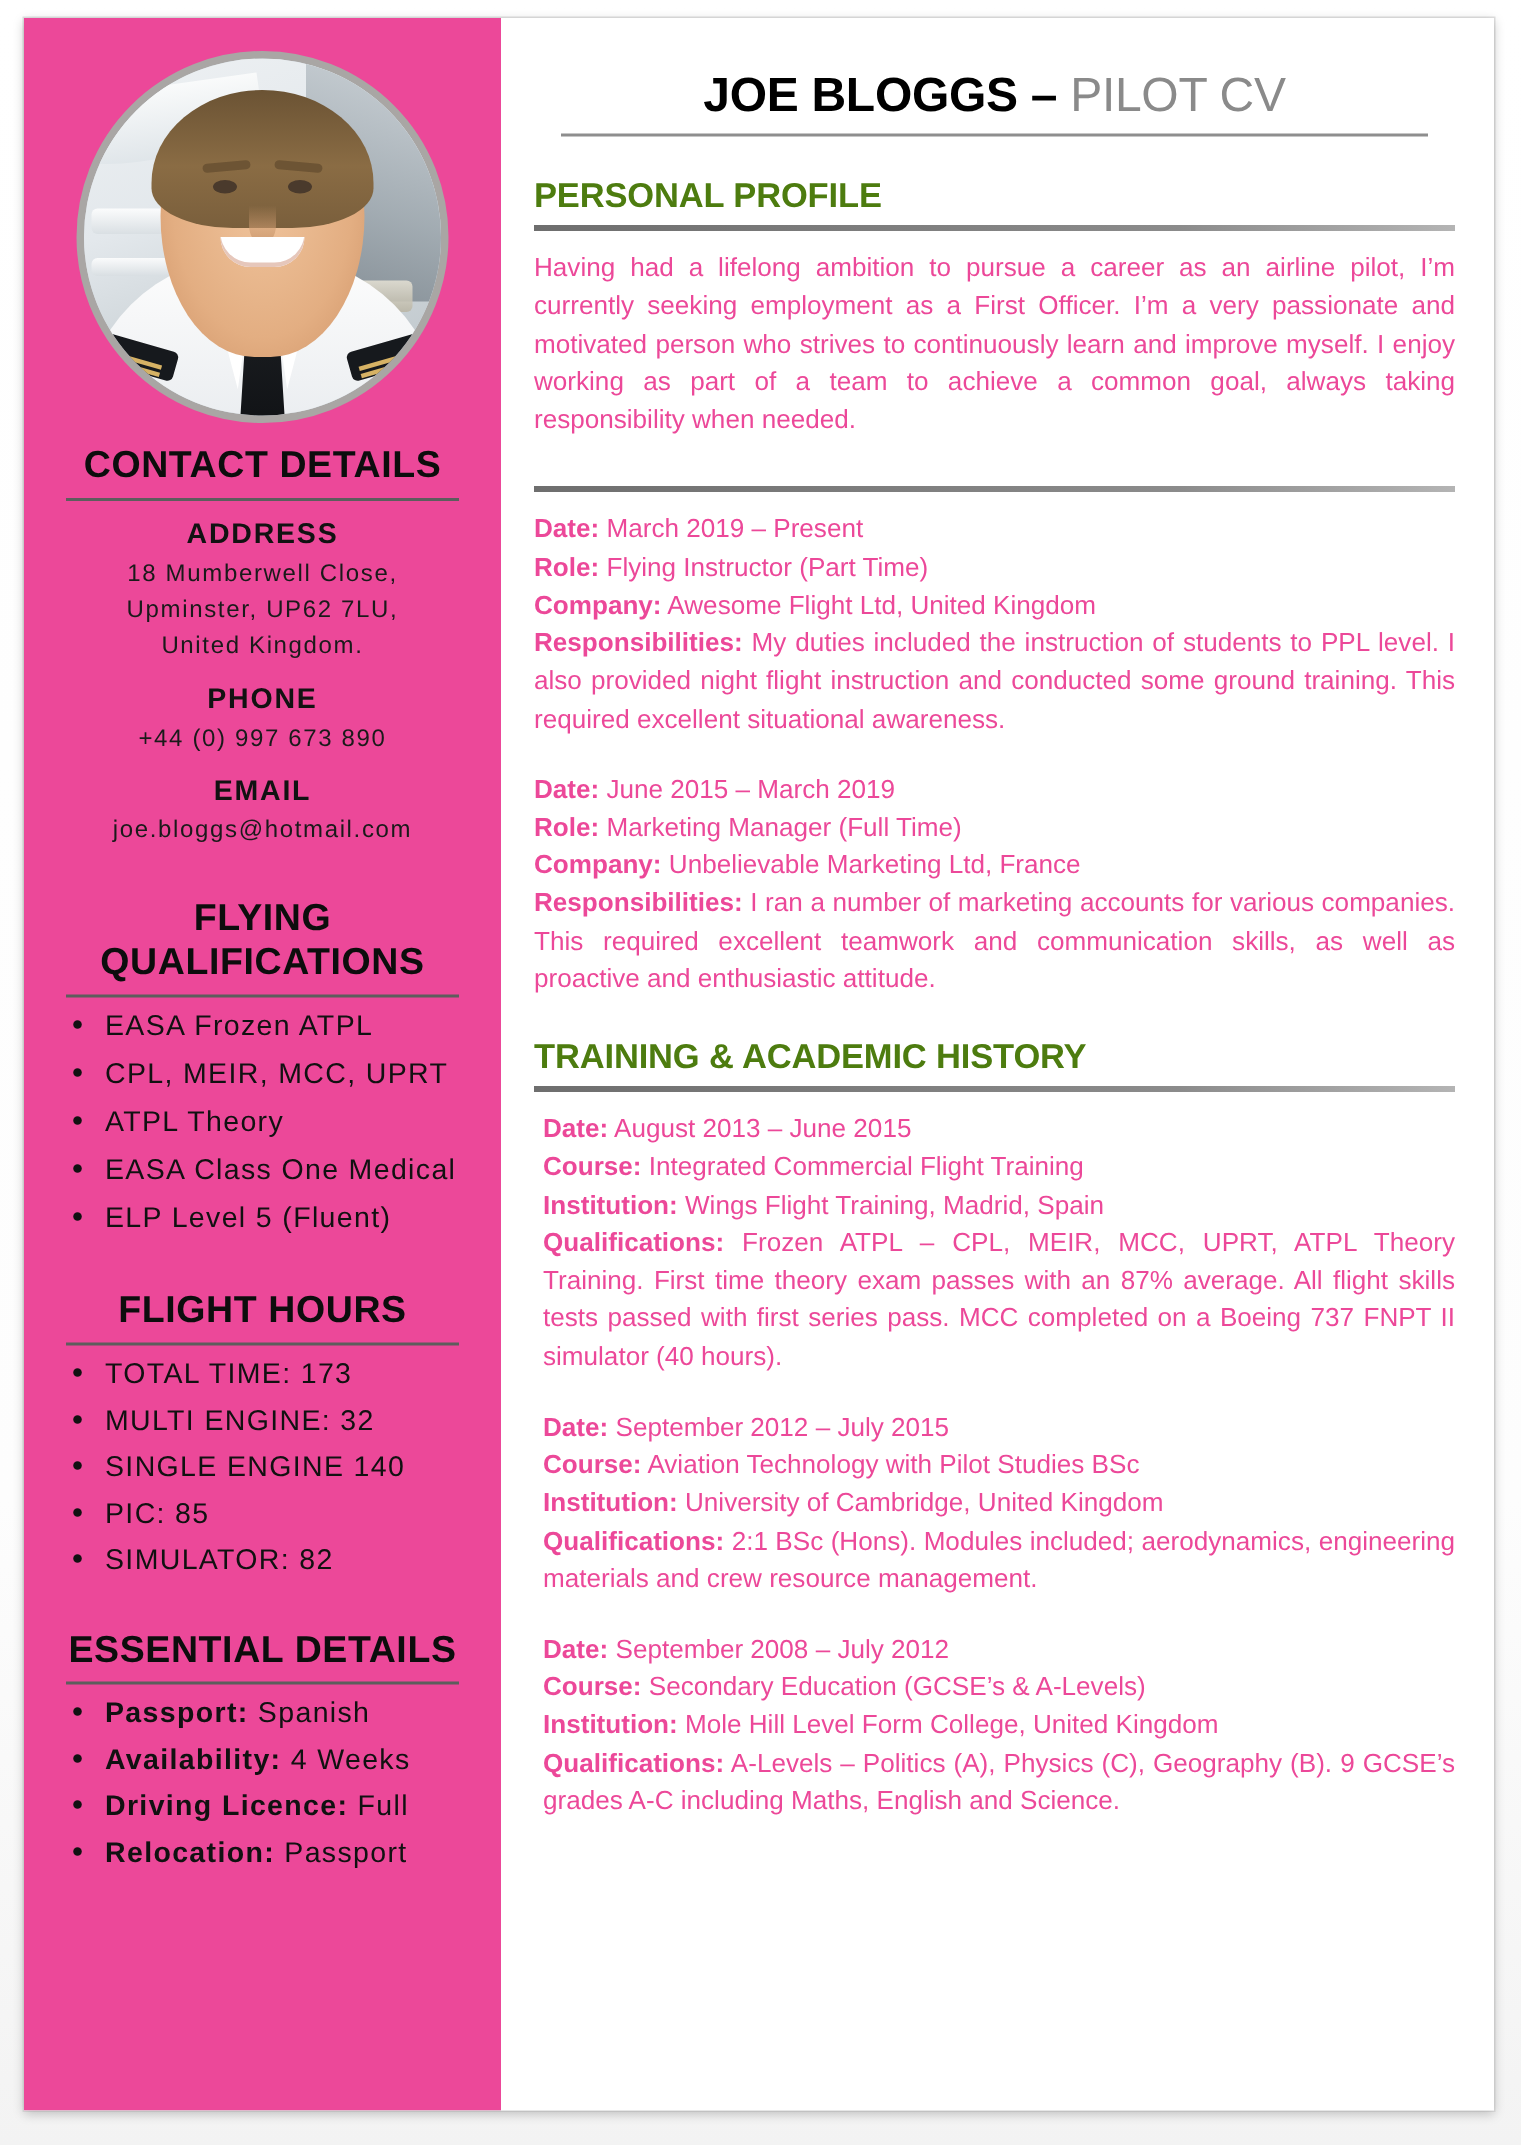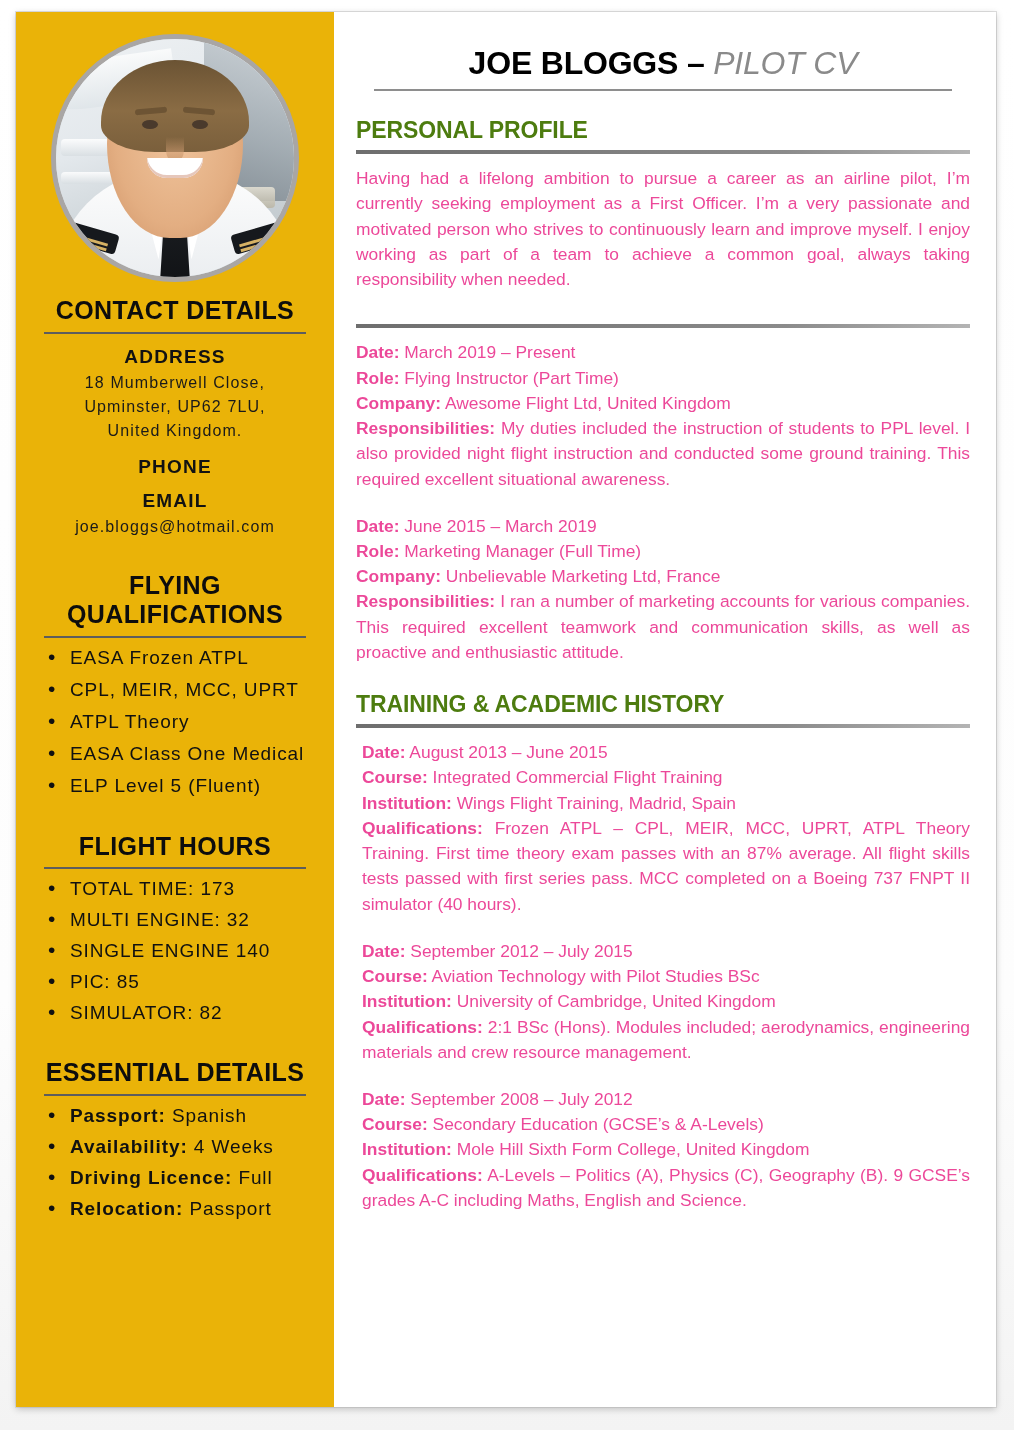--- a/index.html
+++ b/index.html
@@ -30,21 +30,21 @@
     background: #ffffff;
     box-shadow: 0 2px 7px rgba(0,0,0,0.22), 0 0 0 1px #e2e2e2;
     display: flex;
     overflow: hidden;
   }
 
   
   .sidebar {
     width: 318px;
     flex: 0 0 318px;
-    background: #eab308;
+    background: #ec4899;
     padding: 0 0 10px 0;
     box-sizing: border-box;
   }
 
   .photo-wrap {
     width: 100%;
     display: flex;
     justify-content: center;
     padding-top: 22px;
     padding-bottom: 10px;
@@ -252,21 +252,20 @@
     font-weight: 700;
     color: #000;
     letter-spacing: -0.2px;
     text-align: center;
     margin: 8px 0 0 0;
     line-height: 1.1;
   }
   .cv-title .muted {
     font-weight: 400;
     color: #8a8a8a;
-    font-style: italic;
   }
   .title-rule {
     height: 2px;
     background: #8e8e8e;
     margin: 8px 18px 26px 18px;
   }
 
   .sec-heading {
     font-size: 23px;
     font-weight: 700;
@@ -337,20 +336,21 @@
 
       <div class="contact-block">
         <div class="contact-label">ADDRESS</div>
         <div class="contact-value">18 Mumberwell Close,</div>
         <div class="contact-value">Upminster, UP62 7LU,</div>
         <div class="contact-value">United Kingdom.</div>
       </div>
 
       <div class="contact-block">
         <div class="contact-label">PHONE</div>
+        <div class="contact-value">+44 (0) 997 673 890</div>
       </div>
 
       <div class="contact-block">
         <div class="contact-label">EMAIL</div>
         <div class="contact-value">joe.bloggs@hotmail.com</div>
       </div>
     </section>
 
     <div class="spacer-lg"></div>
 
@@ -443,19 +443,19 @@
       <div class="entry indent">
         <p class="body-text"><span class="lbl">Date:</span><span> September 2012 – July 2015</span></p>
         <p class="body-text"><span class="lbl">Course:</span><span> Aviation Technology with Pilot Studies BSc</span></p>
         <p class="body-text"><span class="lbl">Institution:</span><span> University of Cambridge, United Kingdom</span></p>
         <p class="body-text"><span class="lbl">Qualifications:</span><span> 2:1 BSc (Hons). Modules included; aerodynamics, engineering materials and crew resource management.</span></p>
       </div>
 
       <div class="entry indent">
         <p class="body-text"><span class="lbl">Date:</span><span> September 2008 – July 2012</span></p>
         <p class="body-text"><span class="lbl">Course:</span><span> Secondary Education (GCSE’s &amp; A-Levels)</span></p>
-        <p class="body-text"><span class="lbl">Institution:</span><span> Mole Hill Sixth Form College, United Kingdom</span></p>
+        <p class="body-text"><span class="lbl">Institution:</span><span> Mole Hill Level Form College, United Kingdom</span></p>
         <p class="body-text"><span class="lbl">Qualifications:</span><span> A-Levels – Politics (A), Physics (C), Geography (B). 9 GCSE’s grades A-C including Maths, English and Science.</span></p>
       </div>
     </section>
 
   </main>
 </div>
 
 </body></html>

